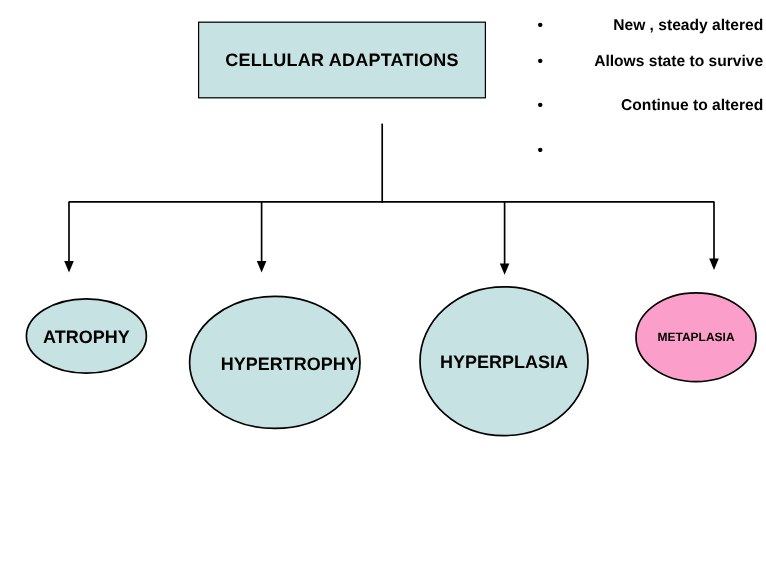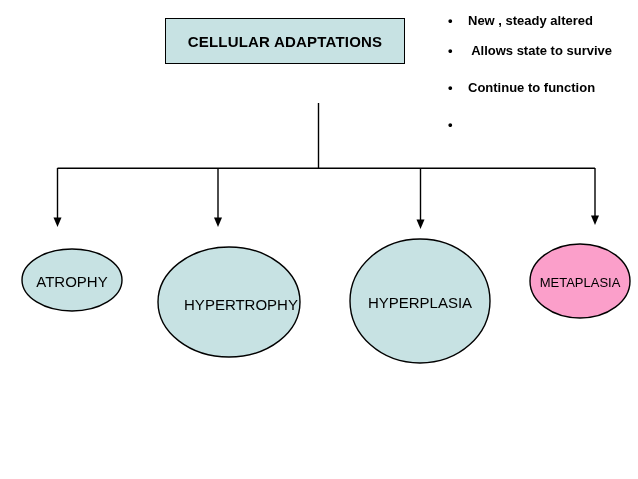--- a/index.html
+++ b/index.html
@@ -21,21 +21,21 @@
     left: 0;
     top: 0;
     z-index: 1;
   }
   
   .title-box {
     position: absolute;
     left: 165px;
     top: 18px;
     width: 240px;
-    height: 46px;
+    height: 64px;
     box-sizing: border-box;
     background: #C7E2E3;
     border: 1.5px solid #000000;
     display: flex;
     align-items: center;
     justify-content: center;
     z-index: 2;
   }
   .title-box .title-text {
     font-size: 15px;
@@ -64,34 +64,34 @@
   }
   .bullet-item:first-child { margin-bottom: 14px; }
   .bullet-item:last-child { margin-bottom: 0; }
   .bullet-marker {
     flex: 0 0 28px;
     padding-left: 8px;
     box-sizing: border-box;
     font-size: 13px;
   }
   .bullet-lines { flex: 1; }
-  .bullet-line { white-space: pre; }
+  .bullet-line { white-space: pre; text-align: right; }
   
   .node-label {
     position: absolute;
     transform: translate(-50%, -50%);
     font-size: 15px;
-    font-weight: normal;
+    font-weight: bold;
     white-space: nowrap;
     z-index: 2;
   }
   #label-atrophy     { left: 72px;  top: 281px; }
   #label-hypertrophy { left: 229px; top: 304px; margin-left: 12px; }
   #label-hyperplasia { left: 420px; top: 302px; text-align: center; }
-  #label-metaplasia  { left: 580px; top: 282px; font-size: 13px; }
+  #label-metaplasia  { left: 580px; top: 282px; font-size: 10px; }
 </style>
 </head>
 <body>
 
 <div id="slide">
 
   <svg id="diagram-svg" width="638" height="479" viewBox="0 0 638 479">
 
     <line x1="318.5" y1="103" x2="318.5" y2="169" stroke="#000000" stroke-width="1.4"></line>
 
@@ -133,21 +133,21 @@
     </li>
     <li class="bullet-item">
       <span class="bullet-marker">•</span>
       <span class="bullet-lines">
         <div class="bullet-line"> Allows state to survive</div>
       </span>
     </li>
     <li class="bullet-item">
       <span class="bullet-marker">•</span>
       <span class="bullet-lines">
-        <div class="bullet-line">Continue to function</div>
+        <div class="bullet-line">Continue to altered</div>
       </span>
     </li>
     <li class="bullet-item">
       <span class="bullet-marker">•</span>
       <span class="bullet-lines">
       </span>
     </li>
   </ul>
 
   <div id="label-atrophy" class="node-label">ATROPHY</div>

